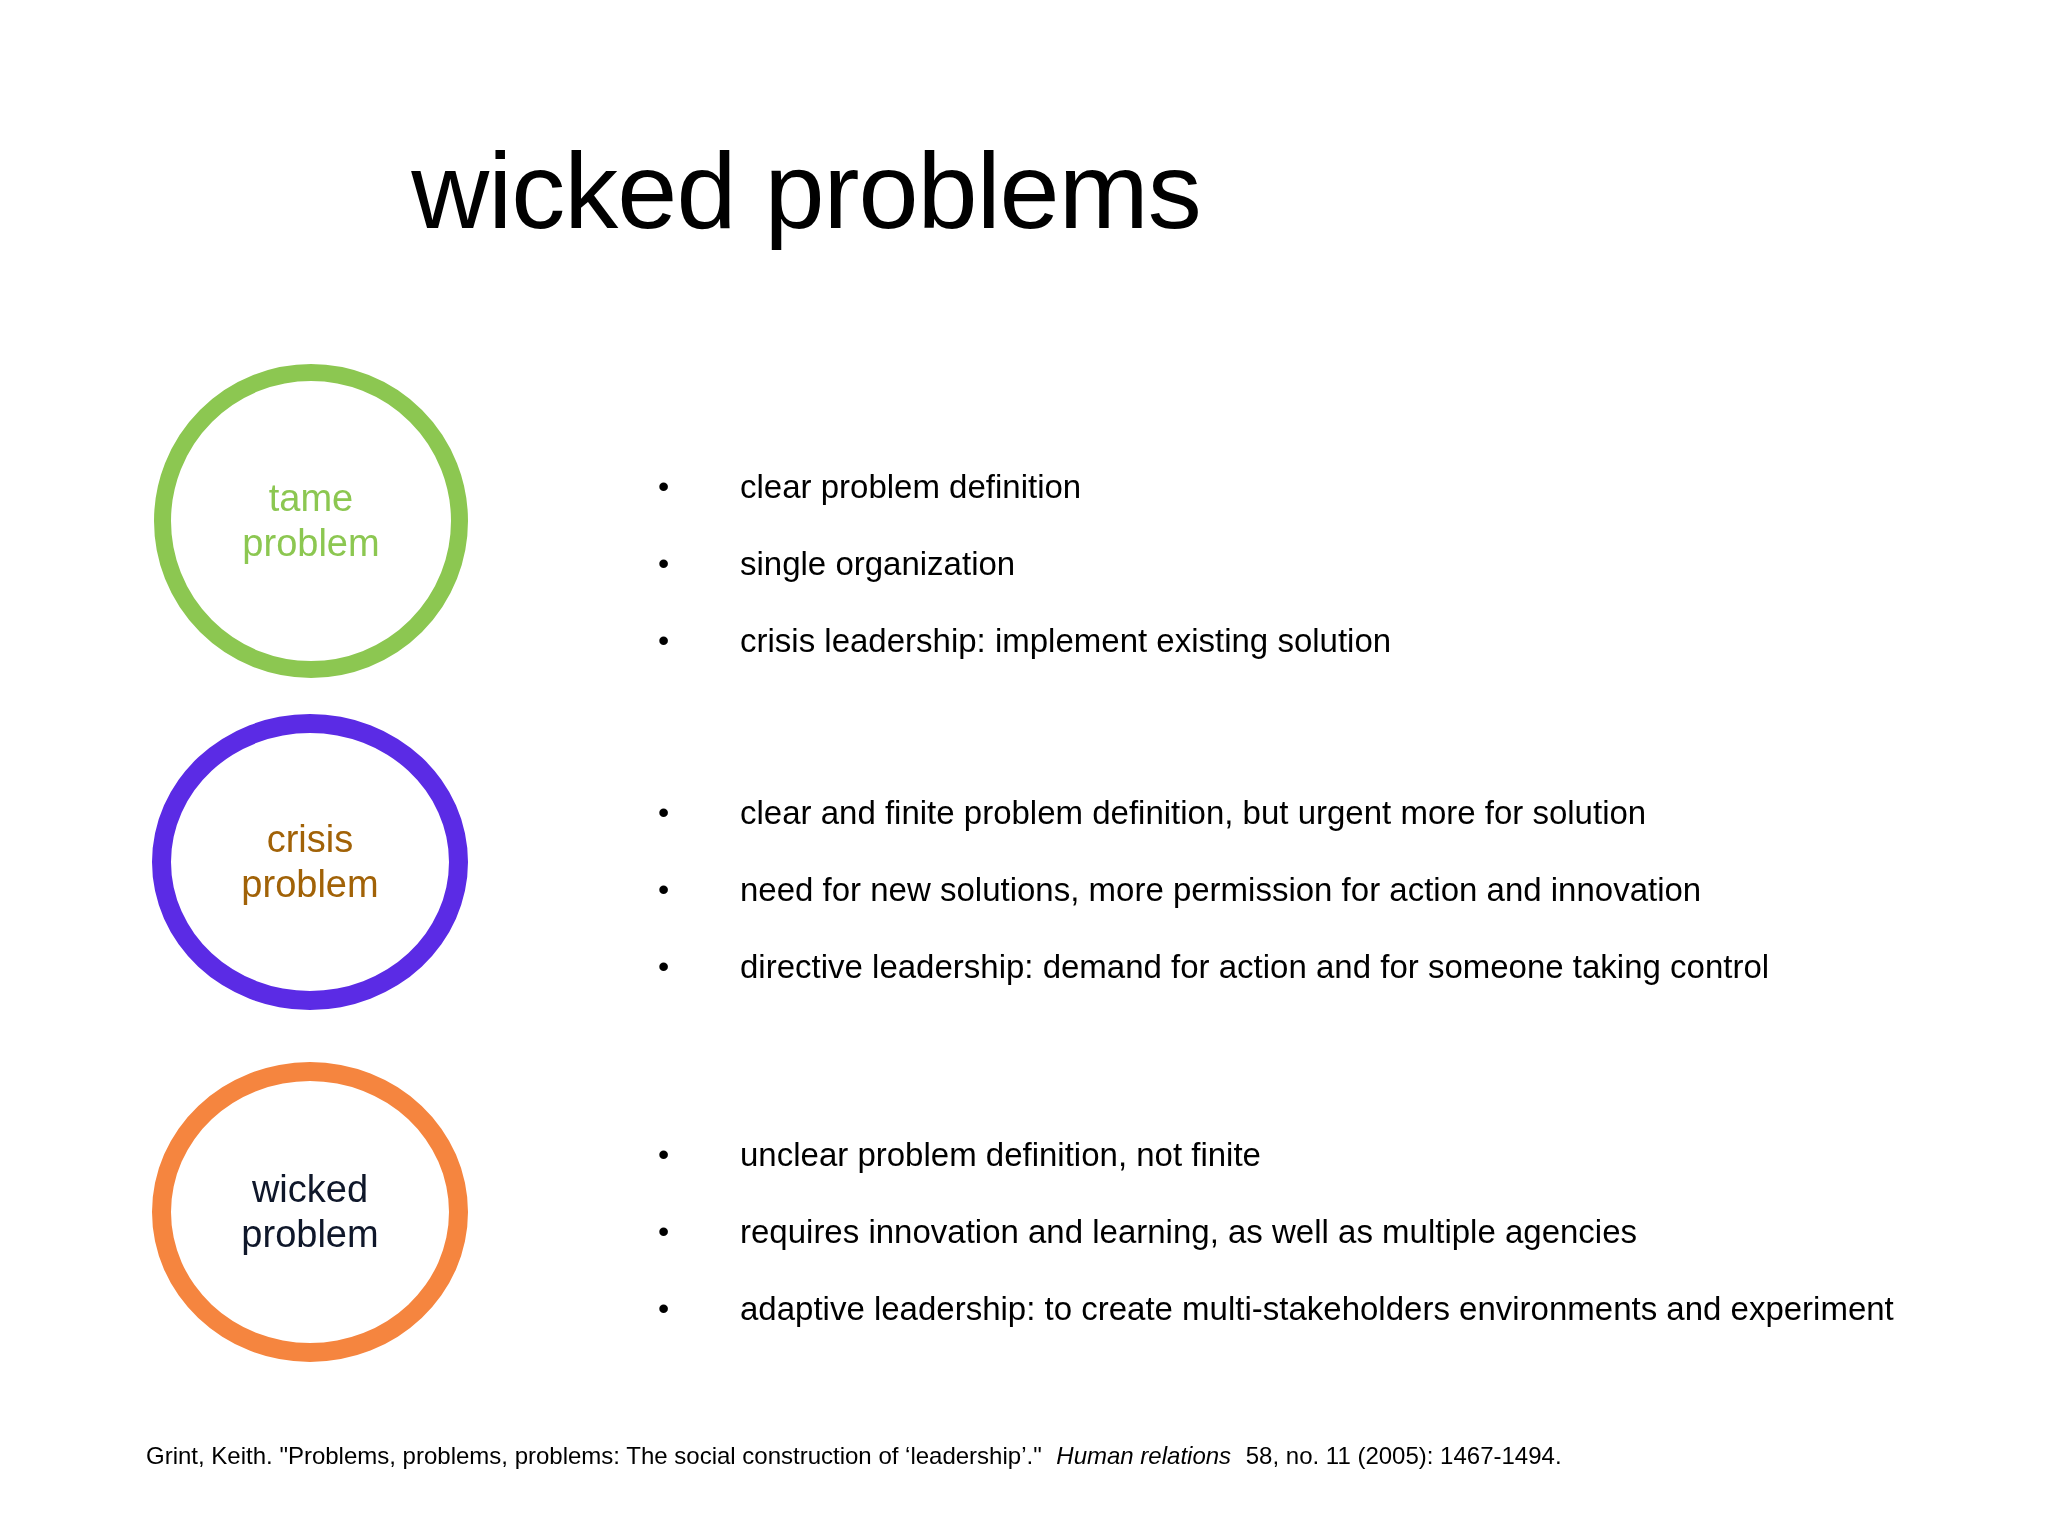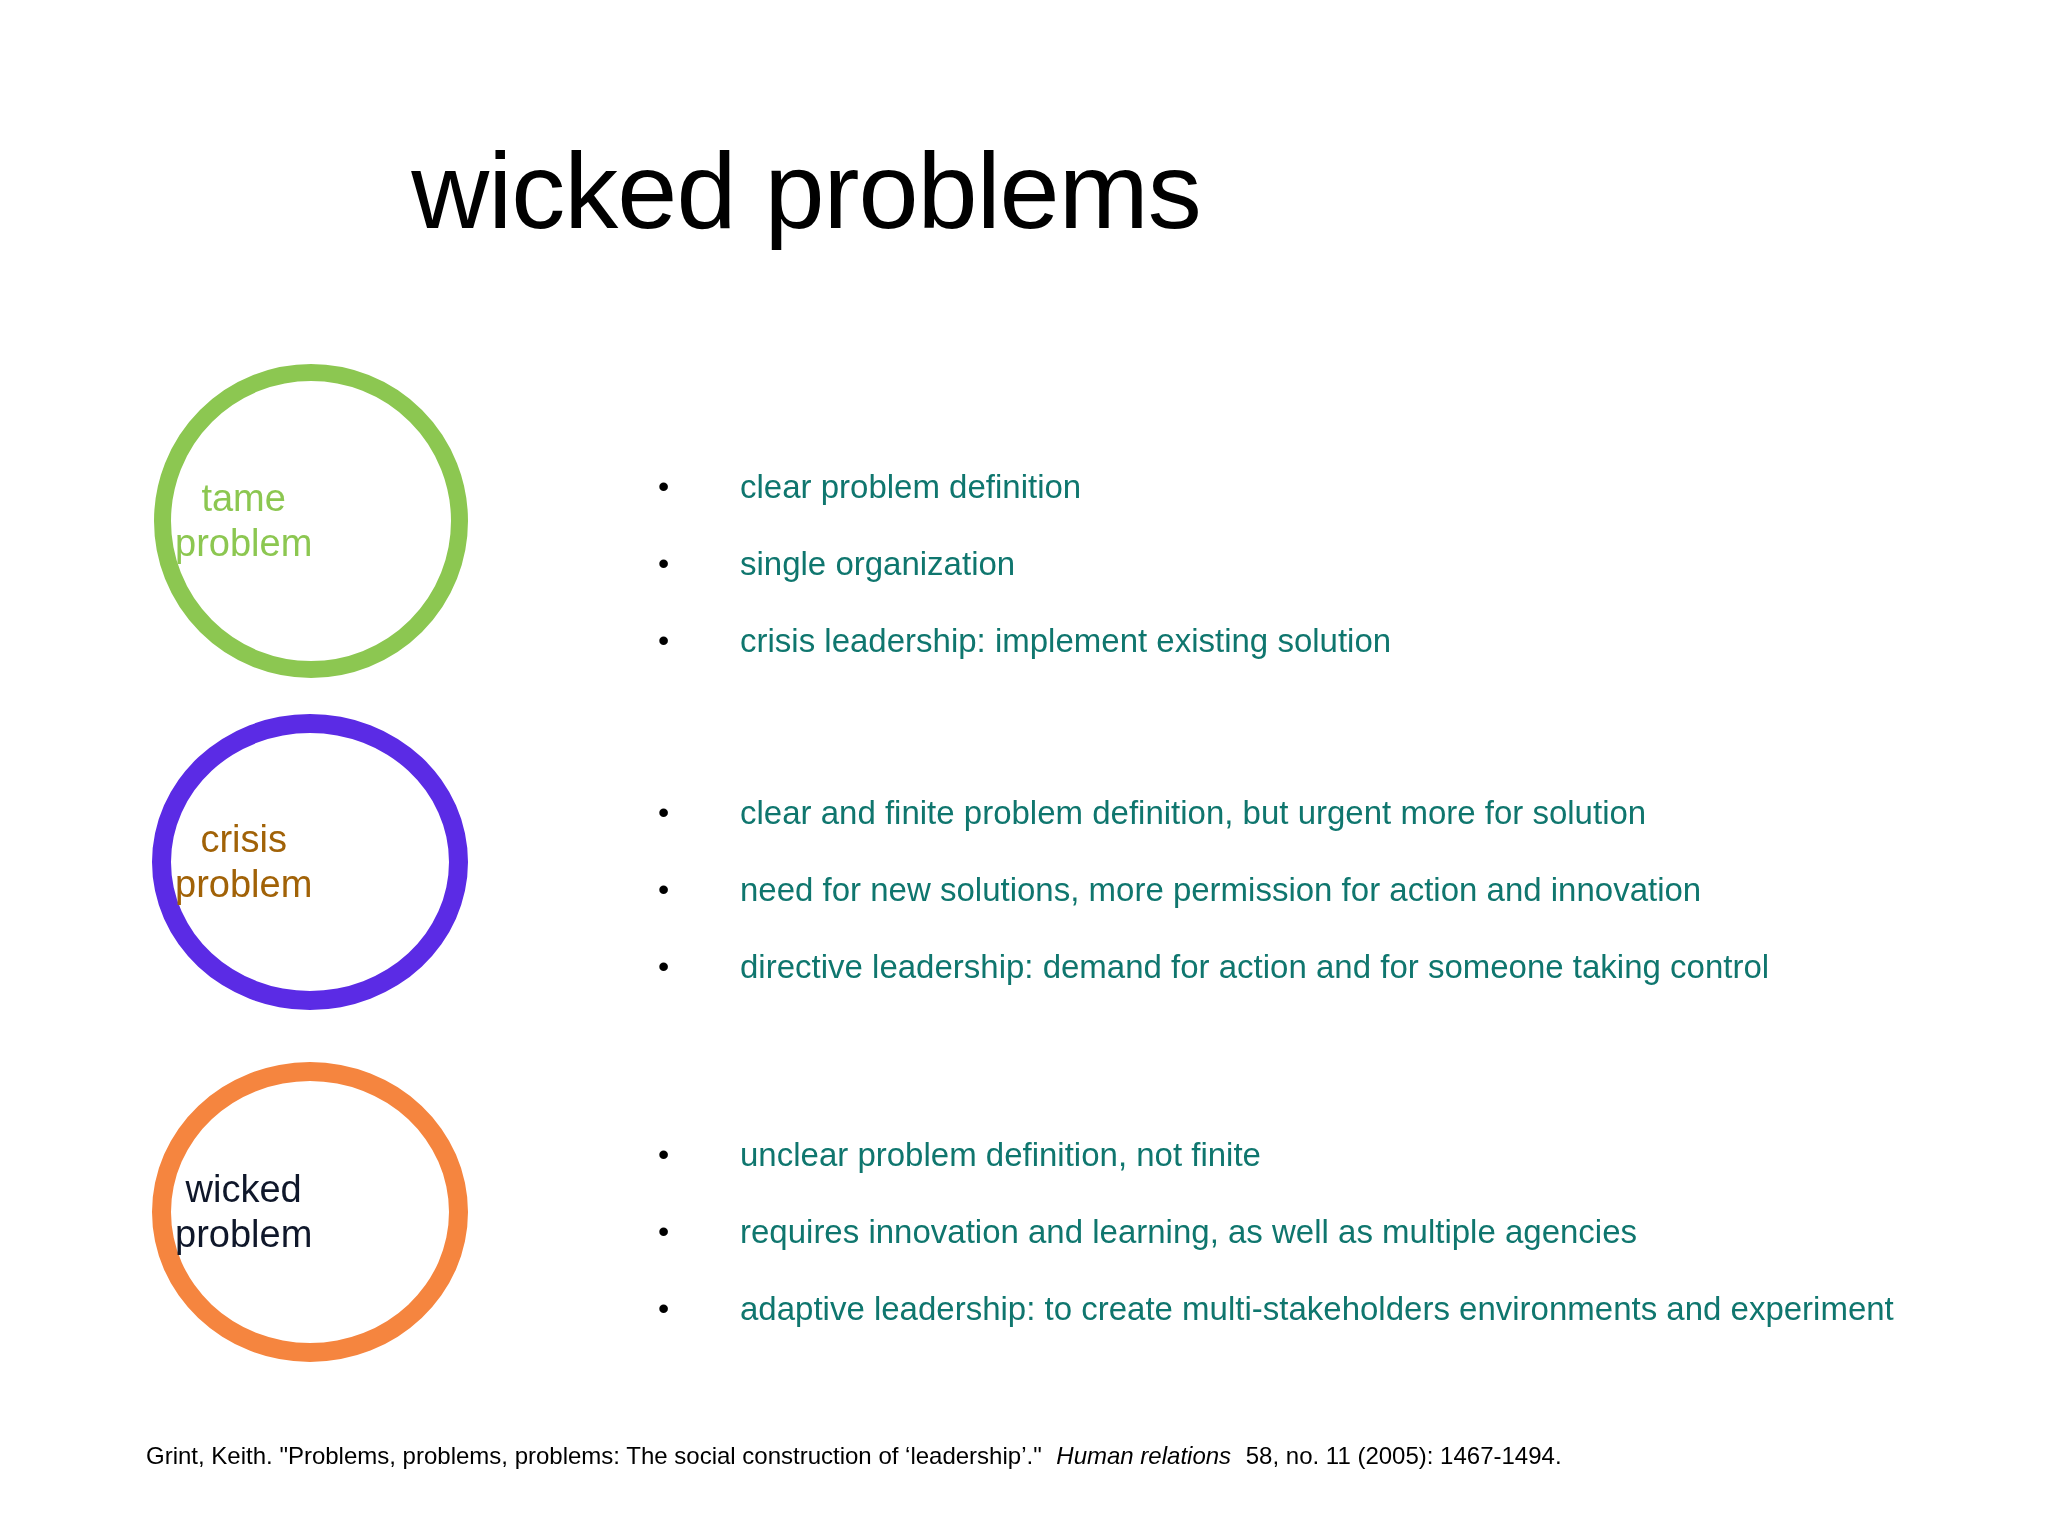--- a/index.html
+++ b/index.html
@@ -30,20 +30,21 @@
   }
 
   
   .circle {
     position:absolute;
     border-style:solid;
     border-radius:50%;
     background:transparent;
     display:flex;
     align-items:center;
+    justify-content:center;
   }
   .circle-label {
     text-align:center;
     font-size:38px;
     line-height:1.18;
     font-weight:400;
     white-space:pre-line;
     user-select:none;
   }
 
@@ -71,21 +72,21 @@
     font-size:32px;
     line-height:1.42;
     color:#000000;
     text-align:left;
     padding-left:22px;
   }
   .bullet-text {
     flex:1 1 auto;
     font-size:33px;
     line-height:1.42;
-    color:#0f766e;
+    color:#000000;
     font-weight:400;
   }
 
   
   .citation {
     position:absolute;
     left:126px;
     top:1424px;
     width:1860px;
     font-size:24px;

